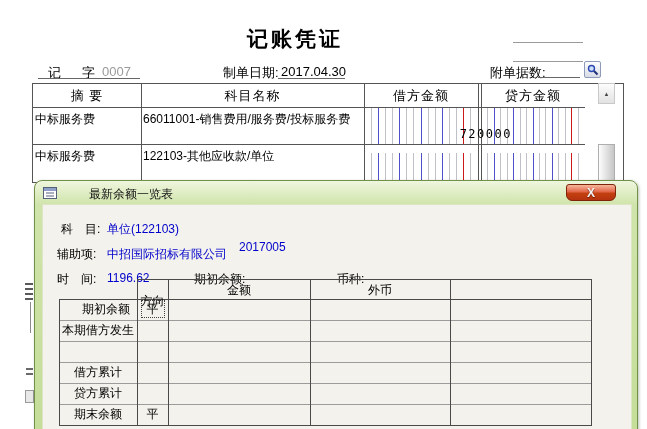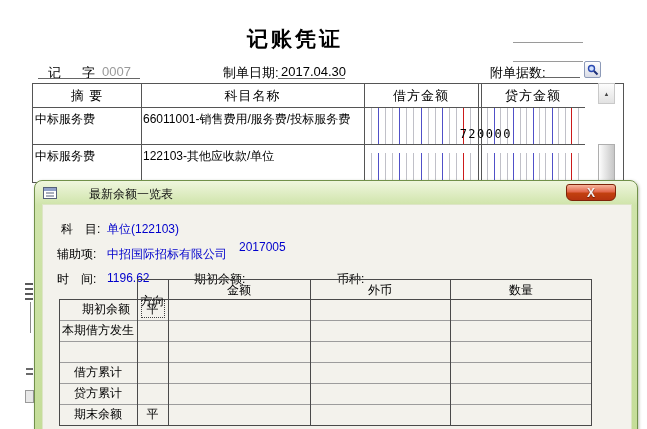--- a/index.html
+++ b/index.html
@@ -246,21 +246,20 @@
         <div class="vl dark" style="left:0;top:20px;height:126px;"></div>
         <div class="vl dark" style="left:78px;top:0;height:146px;"></div>
         <div class="vl dark" style="left:109px;top:0;height:146px;"></div>
         <div class="vl dark" style="left:251px;top:0;height:146px;"></div>
         <div class="vl dark" style="left:391px;top:0;height:146px;"></div>
         <div class="vl dark" style="left:532px;top:0;height:146px;"></div>
 
         <div class="b-htxt" style="left:78px;width:31px;margin-top:11px;">方向</div>
         <div class="b-htxt" style="left:109px;width:142px;">金额</div>
         <div class="b-htxt" style="left:251px;width:140px;">外币</div>
-        <div class="b-htxt" style="left:391px;width:142px;">数量</div>
 
         <div class="b-rowlabel" style="top:20px;margin-left:8px;">期初余额</div>
         <div class="b-rowlabel" style="top:41px;">本期借方发生</div>
         <div class="b-rowlabel" style="top:83px;">借方累计</div>
         <div class="b-rowlabel" style="top:104px;">贷方累计</div>
         <div class="b-rowlabel" style="top:125px;">期末余额</div>
 
         <div class="b-dir" style="top:20px;">
           <span class="focus-box">平</span>
         </div>

